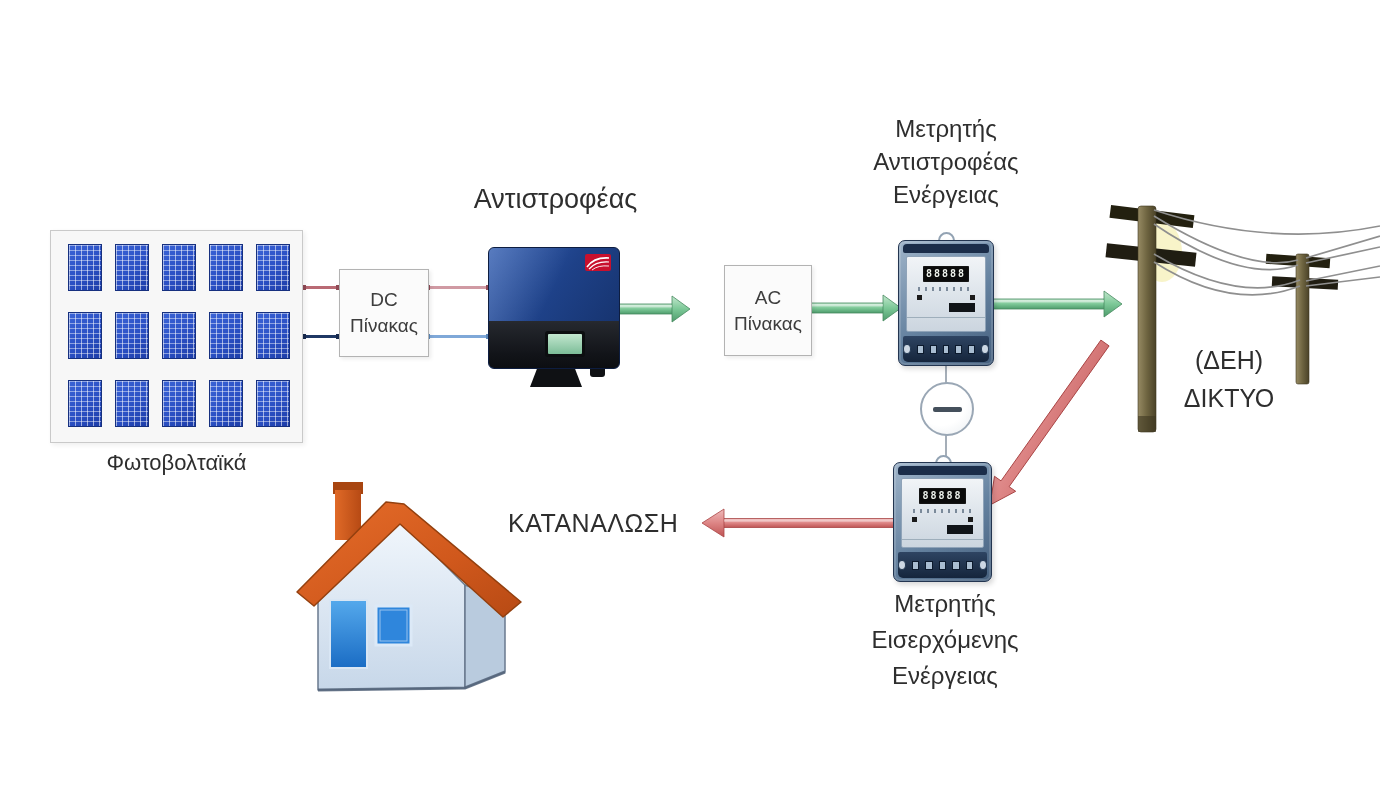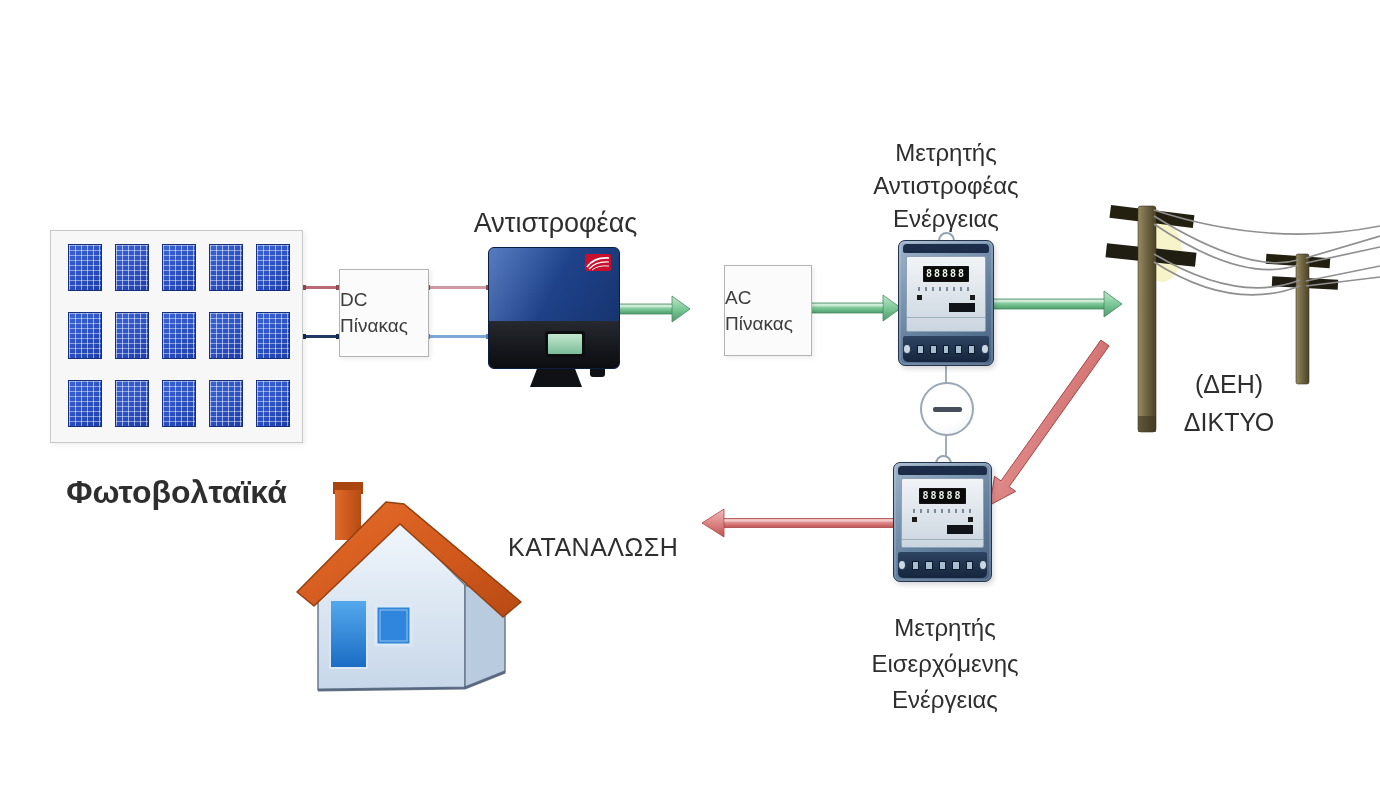--- a/index.html
+++ b/index.html
@@ -1,36 +1,36 @@
 <!DOCTYPE html>
 <html><head>
 <meta charset="utf-8">
 <style>
   html,body{margin:0;padding:0;background:#fff;}
   #canvas{position:relative;width:1380px;height:800px;background:#ffffff;overflow:hidden;
           font-family:"Liberation Sans",sans-serif;color:#2e2e2e;}
 
   .abs{position:absolute;}
-  .label{position:absolute;text-align:center;color:#2e2e2e;z-index:5;margin-top:24px;}
+  .label{position:absolute;text-align:center;color:#2e2e2e;z-index:5;}
 
   
   .pv-box{position:absolute;left:50px;top:230px;width:253px;height:213px;background:#f7f7f7;
           border:1px solid #c9c9c9;box-shadow:2px 2px 5px rgba(0,0,0,.07);z-index:3;
           padding:13px 0 0 17px;box-sizing:border-box;}
   .pv-row{display:flex;gap:13px;margin-bottom:21px;}
   .pv-panel{width:34px;height:47px;background:
       repeating-linear-gradient(to right, rgba(255,255,255,.55) 0 1px, transparent 1px 6px),
       repeating-linear-gradient(to bottom, rgba(255,255,255,.45) 0 1px, transparent 1px 5px),
       linear-gradient(135deg,#3a63d6 0%,#2b50c4 55%,#1d3da8 100%);
       border:1px solid #16307f;box-sizing:border-box;}
 
   
   .junction-box{position:absolute;background:#fbfbfb;border:1px solid #b3b3b3;
       box-shadow:1.5px 2px 4px rgba(0,0,0,.08);display:flex;flex-direction:column;
-      justify-content:center;font-size:19px;line-height:1.35;color:#3d3d3d;z-index:3;}
+      align-items:center;justify-content:center;font-size:19px;line-height:1.35;color:#3d3d3d;z-index:3;}
   #dc-box{left:339px;top:269px;width:88px;height:86px;}
   #ac-box{left:724px;top:265px;width:86px;height:89px;}
 
   
   .wire{position:absolute;height:3px;z-index:1;}
   .wdot{position:absolute;width:5px;height:5px;z-index:2;}
 
   
   .inverter{position:absolute;left:488px;top:247px;width:132px;height:122px;z-index:3;}
   .inv-body{position:absolute;inset:0;border-radius:6px;border:1px solid #0d1d40;overflow:hidden;
@@ -73,21 +73,21 @@
   #meter-link{position:absolute;left:945px;top:362px;width:2px;height:102px;background:#a5aeb8;z-index:1;}
   #minus-node{position:absolute;left:920px;top:382px;width:54px;height:54px;border-radius:50%;z-index:3;
       background:radial-gradient(circle at 38% 32%,#ffffff 55%,#e9edf1);border:2px solid #9aa7b5;
       box-sizing:border-box;display:flex;align-items:center;justify-content:center;}
   #minus-node .bar{width:29px;height:5px;background:#45505c;border-radius:2px;}
 
   
   .arrow{position:absolute;z-index:2;}
 
   
-  .t26{font-size:32px;font-weight:bold;} .t27{font-size:27px;} .t25{font-size:25px;} .t24{font-size:24px;}
+  .t26{font-size:22px;} .t27{font-size:27px;} .t25{font-size:25px;} .t24{font-size:24px;}
 </style>
 </head>
 <body>
 
 <div id="canvas">
 
   <div class="pv-box">
     <div class="pv-row">
       <div class="pv-panel"></div>
         <div class="pv-panel"></div>

